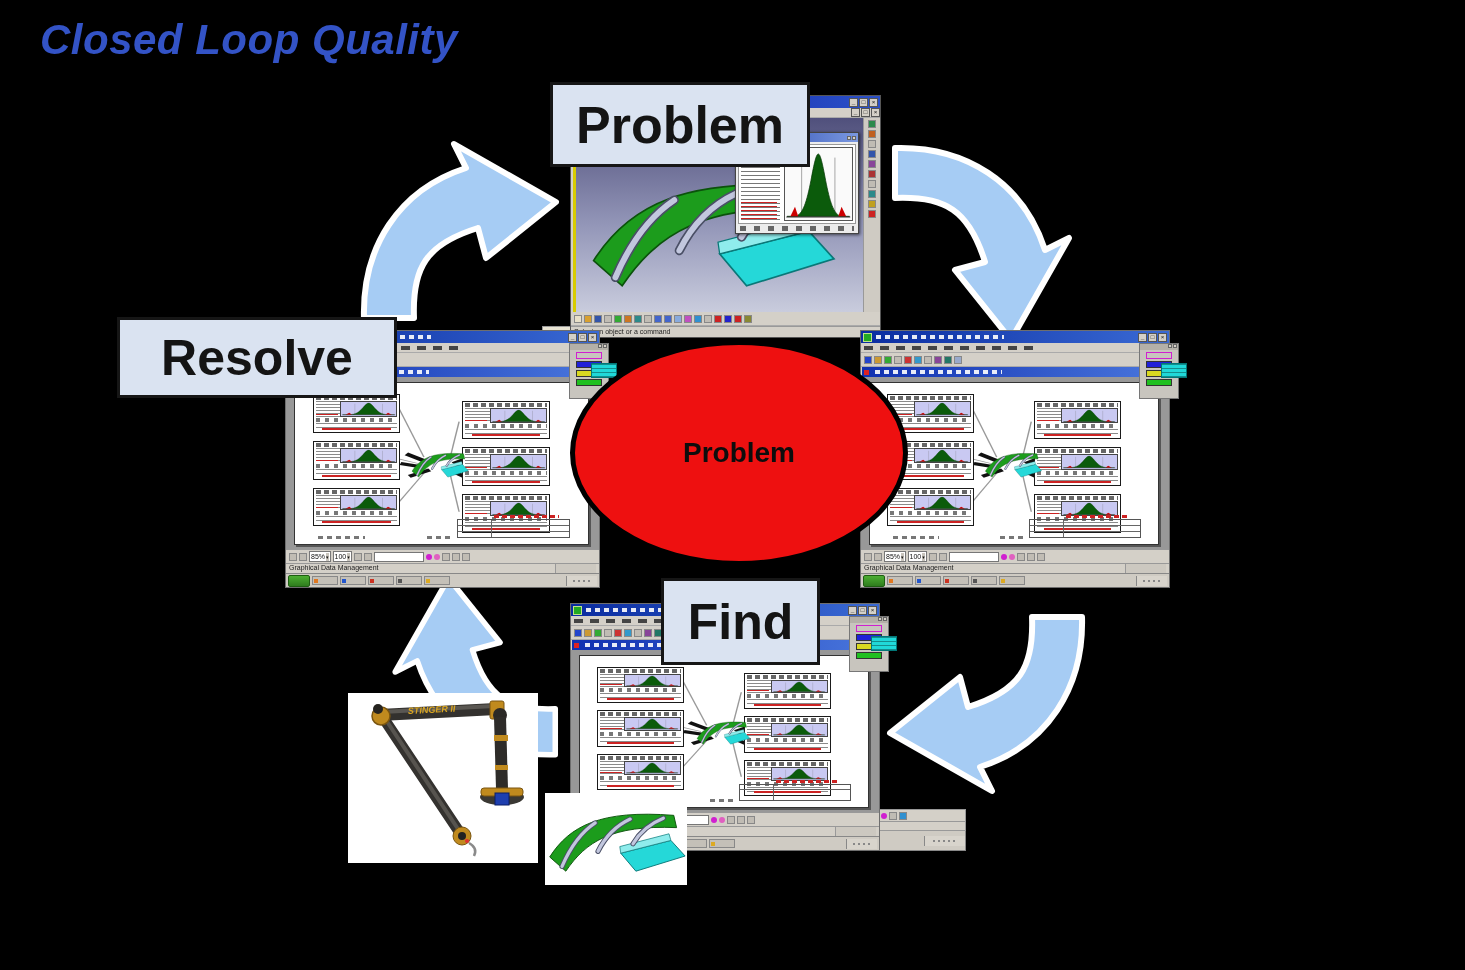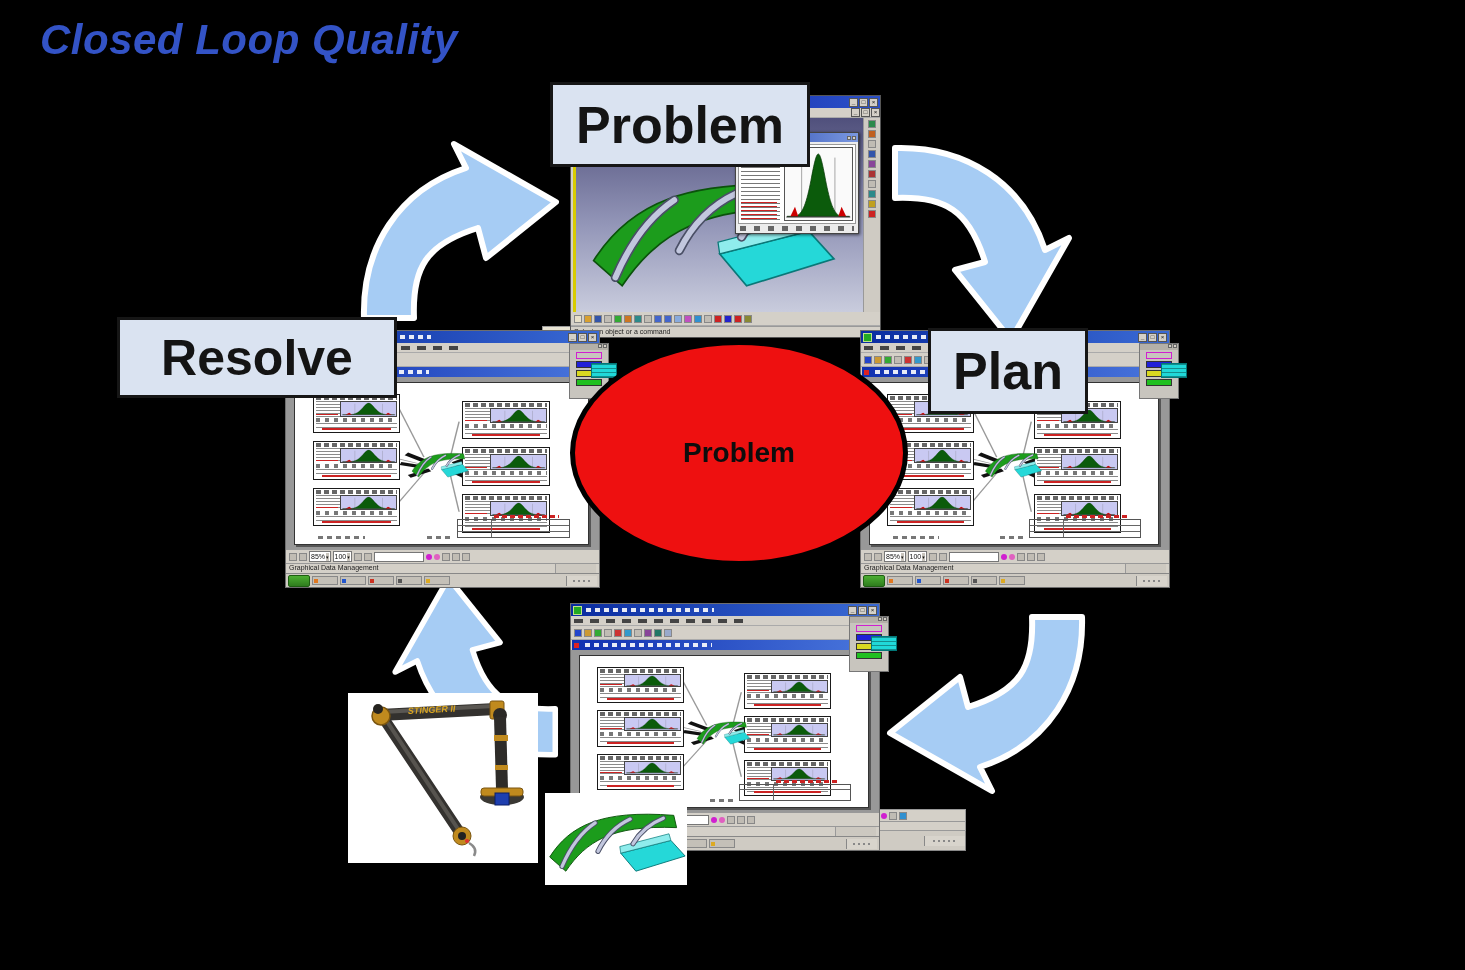--- a/index.html
+++ b/index.html
@@ -905,16 +905,16 @@
     <svg class="fill" viewBox="0 0 300 180" preserveAspectRatio="xMidYMid meet">
       <use href="#wingpart"></use>
     </svg>
   </div>
 
   <div id="center-ellipse">
     <div>Problem</div>
   </div>
 
   <div class="stage-label" style="left:550px;top:82px;width:260px;height:85px;font-size:52px">Problem</div>
-  <div class="stage-label" style="left:928px;top:328px;width:160px;height:86px;font-size:52px">Plan</div>
+  <div class="stage-label" style="left:661px;top:578px;width:159px;height:87px;font-size:50px">Find</div>
   <div class="stage-label" style="left:117px;top:317px;width:280px;height:81px;font-size:50px">Resolve</div>
 
 </div>
 
 </body></html>

